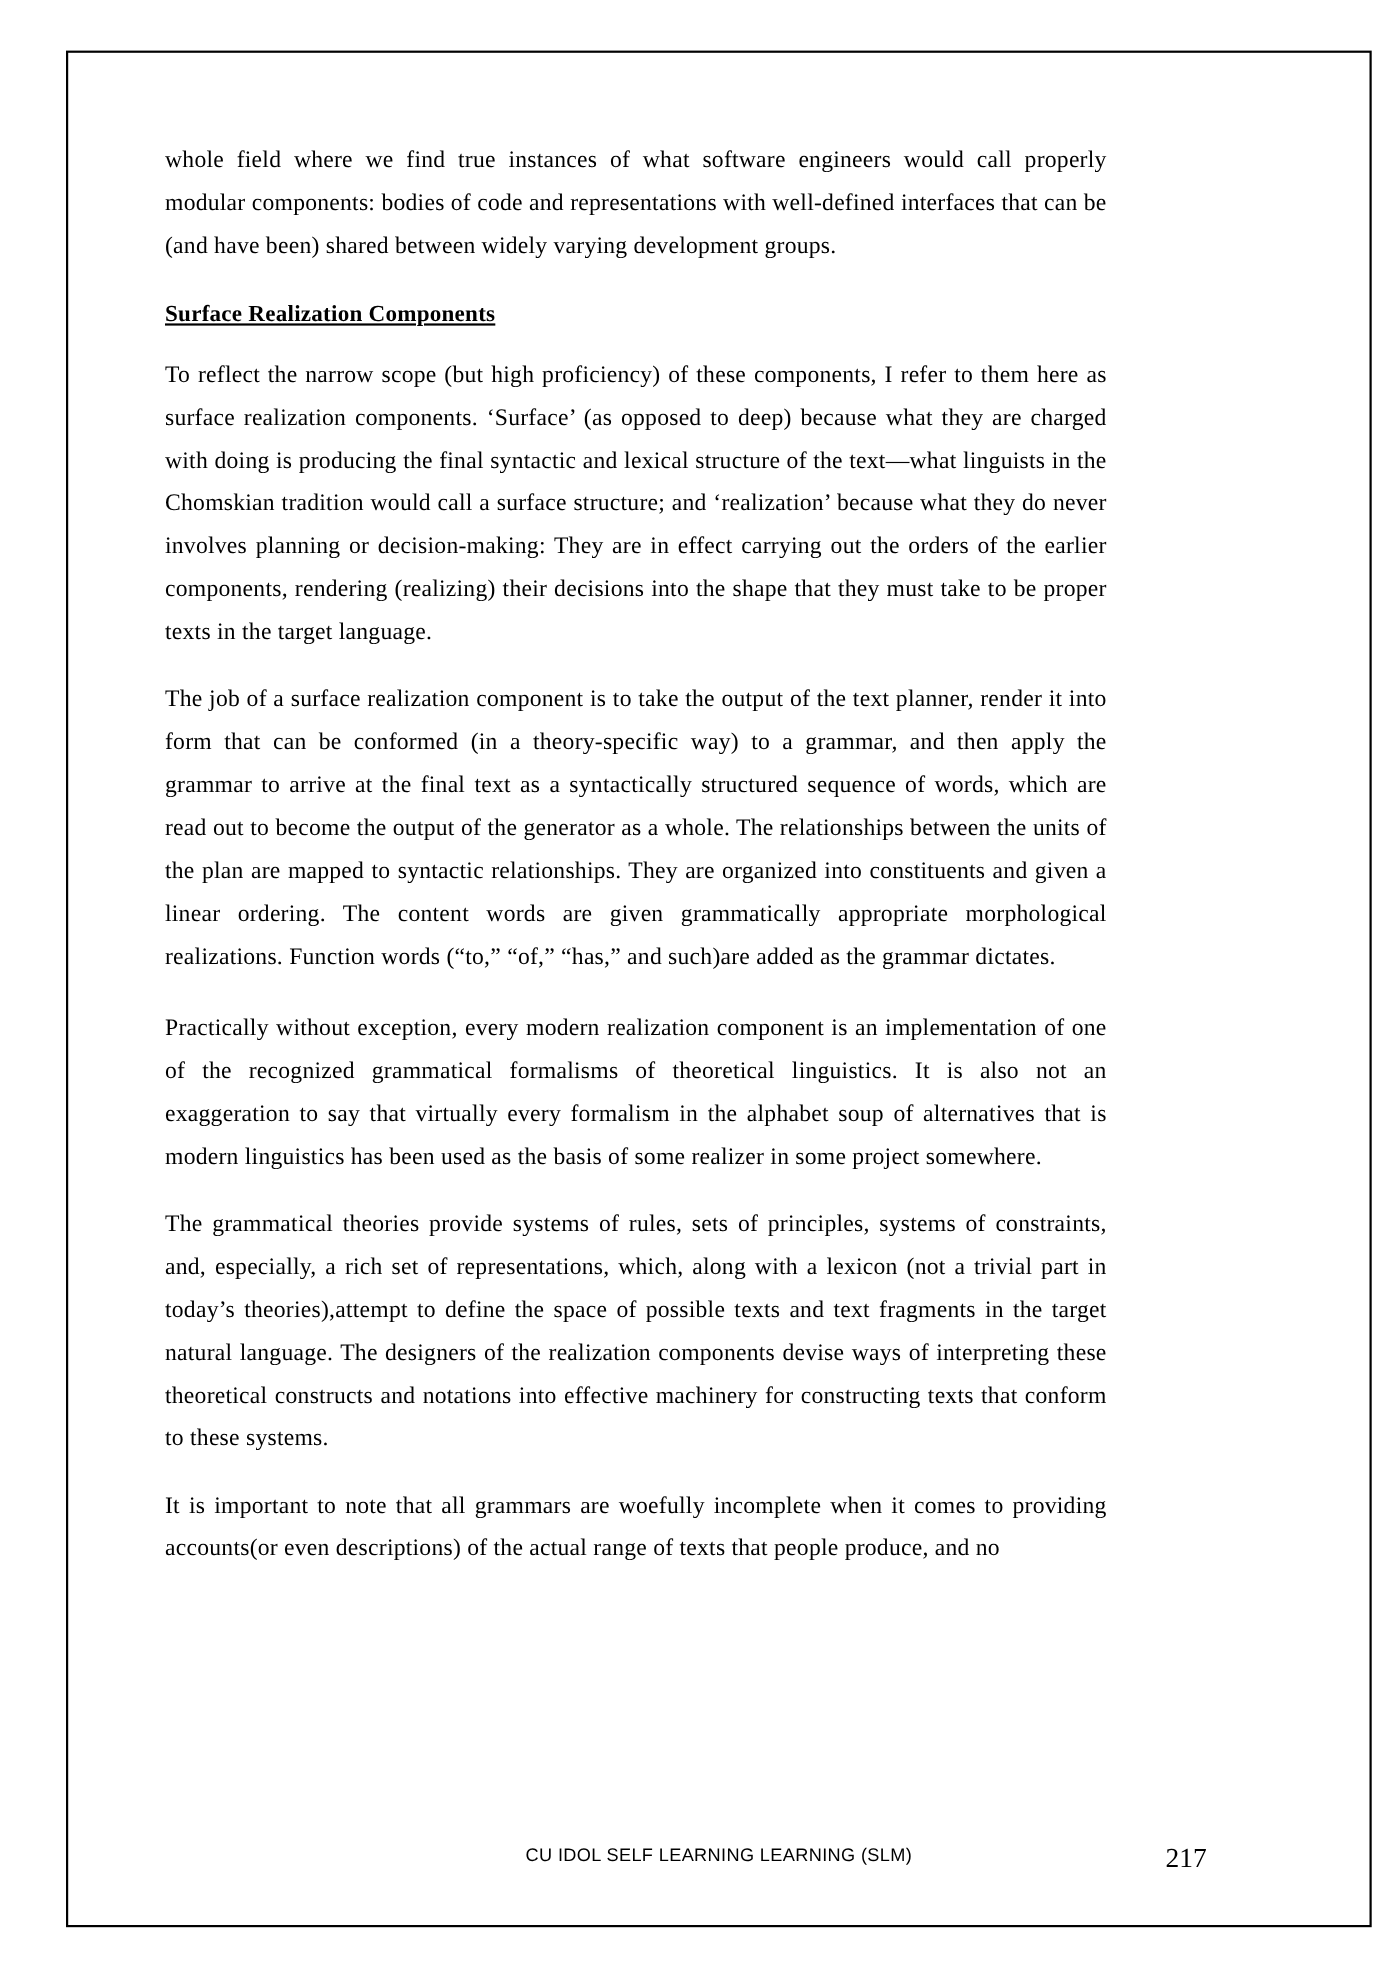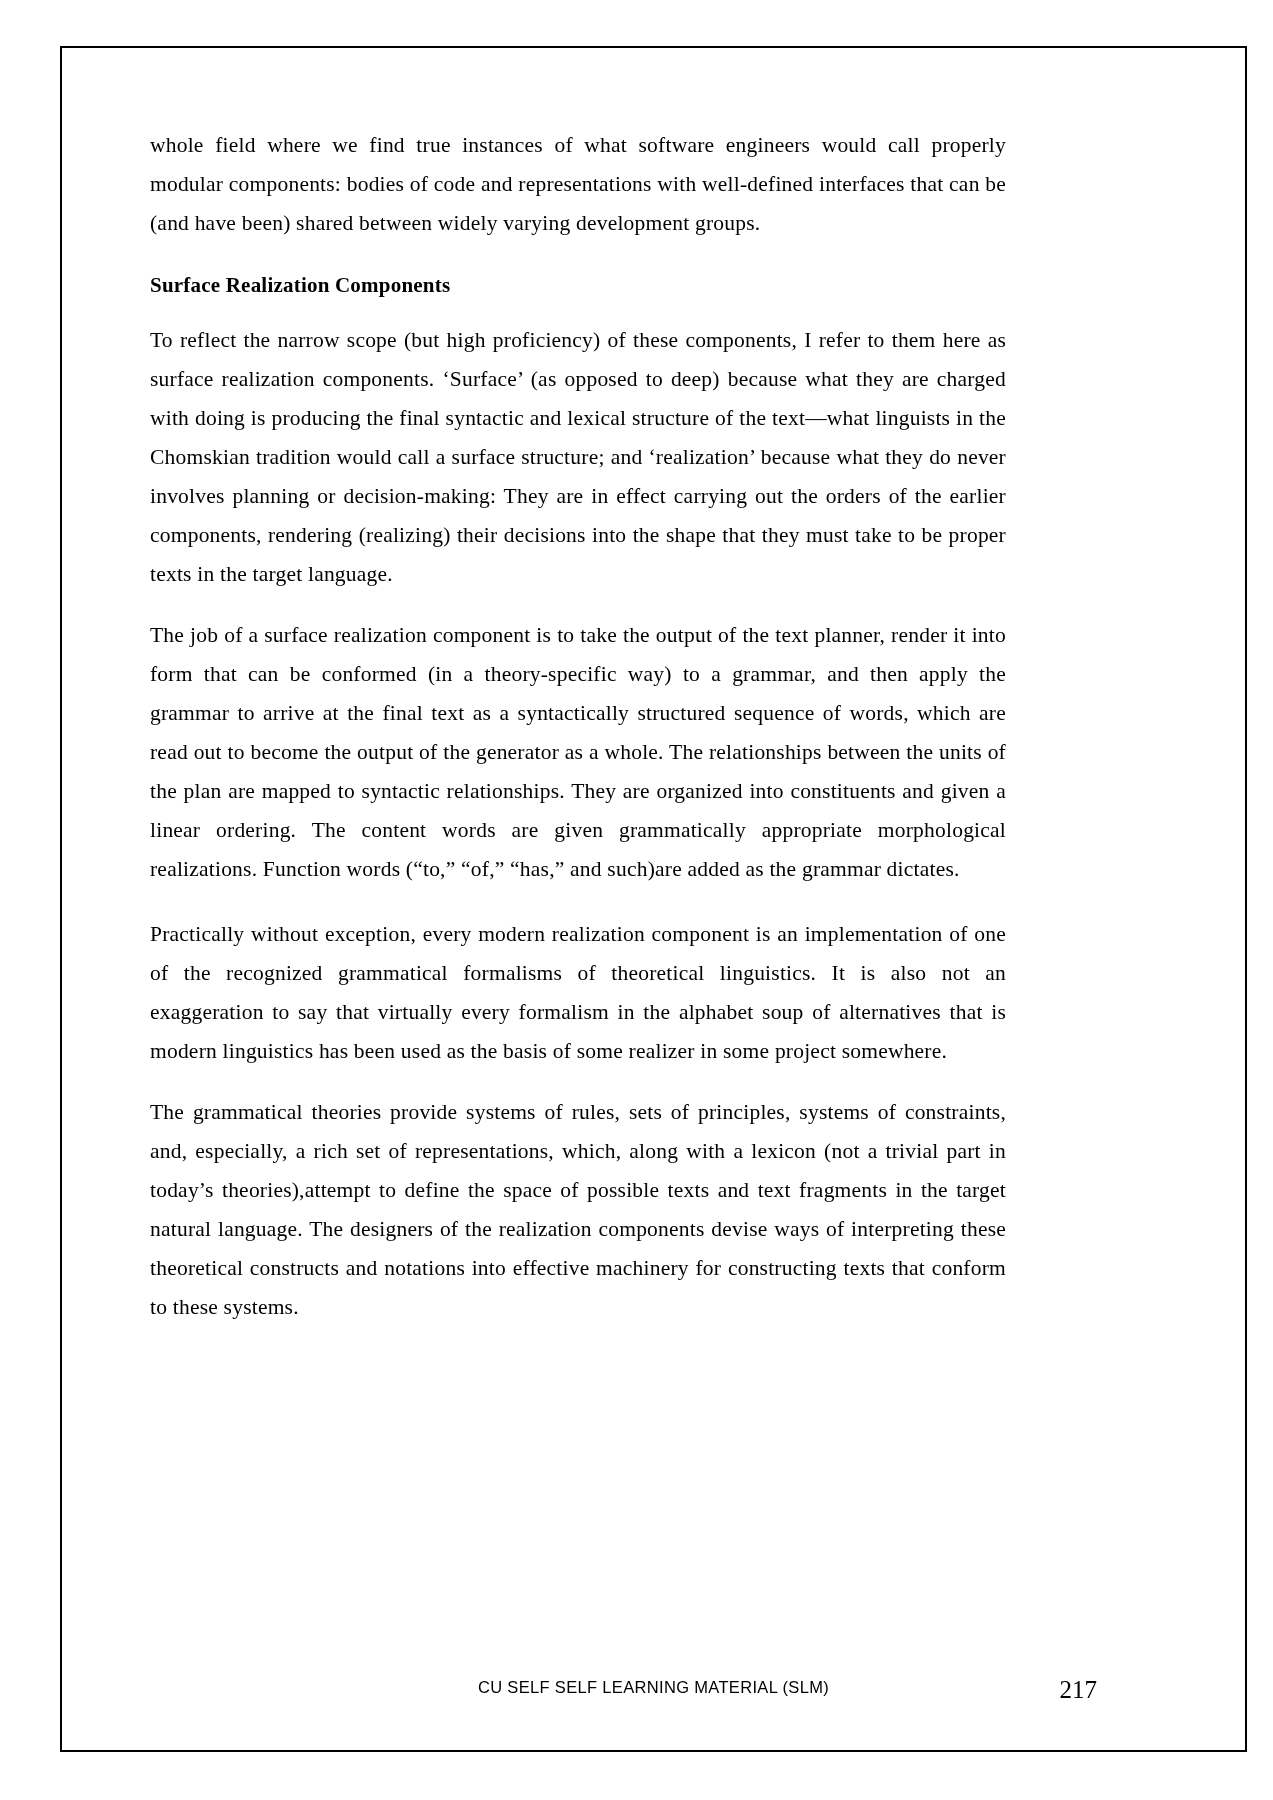--- a/index.html
+++ b/index.html
@@ -43,20 +43,21 @@
     letter-spacing: 0.01em;
   }
 
   h2.section-heading {
     margin: 0 0 20px 0;
     font-size: 21px;
     line-height: 32px;
     font-weight: bold;
     text-align: left;
     letter-spacing: 0.01em;
+    text-decoration: underline;
   }
 
   
   p.tight-bottom { margin-bottom: 26px; }
 
   .footer {
     position: absolute;
     left: 0;
     right: 0;
     bottom: 38px;
@@ -98,21 +99,22 @@
 
     <p class="body-text">To reflect the narrow scope (but high proficiency) of these components, I refer to them here as surface realization components. ‘Surface’ (as opposed to deep) because what they are charged with doing is producing the final syntactic and lexical structure of the text—what linguists in the Chomskian tradition would call a surface structure; and ‘realization’ because what they do never involves planning or decision-making: They are in effect carrying out the orders of the earlier components, rendering (realizing) their decisions into the shape that they must take to be proper texts in the target language.</p>
 
     <p class="body-text tight-bottom">The job of a surface realization component is to take the output of the text planner, render it into form that can be conformed (in a theory-specific way) to a grammar, and then apply the grammar to arrive at the final text as a syntactically structured sequence of words, which are read out to become the output of the generator as a whole. The relationships between the units of the plan are mapped to syntactic relationships. They are organized into constituents and given a linear ordering. The content words are given grammatically appropriate morphological realizations. Function words (“to,” “of,” “has,” and such)are added as the grammar dictates.</p>
 
 
     <p class="body-text">Practically without exception, every modern realization component is an implementation of one of the recognized grammatical formalisms of theoretical linguistics. It is also not an exaggeration to say that virtually every formalism in the alphabet soup of alternatives that is modern linguistics has been used as the basis of some realizer in some project somewhere.</p>
 
     <p class="body-text">The grammatical theories provide systems of rules, sets of principles, systems of constraints, and, especially, a rich set of representations, which, along with a lexicon (not a trivial part in today’s theories),attempt to define the space of possible texts and text fragments in the target natural language. The designers of the realization components devise ways of interpreting these theoretical constructs and notations into effective machinery for constructing texts that conform to these systems.</p>
 
+    <p class="body-text">It is important to note that all grammars are woefully incomplete when it comes to providing accounts(or even descriptions) of the actual range of texts that people produce, and no</p>
 
   </div>
 
   <div class="footer">
     <div class="page-number">217</div>
-    <div class="footer-label">CU SELF SELF LEARNING MATERIAL (SLM)</div>
+    <div class="footer-label">CU IDOL SELF LEARNING LEARNING (SLM)</div>
   </div>
 
 </div>
 
 </body></html>

